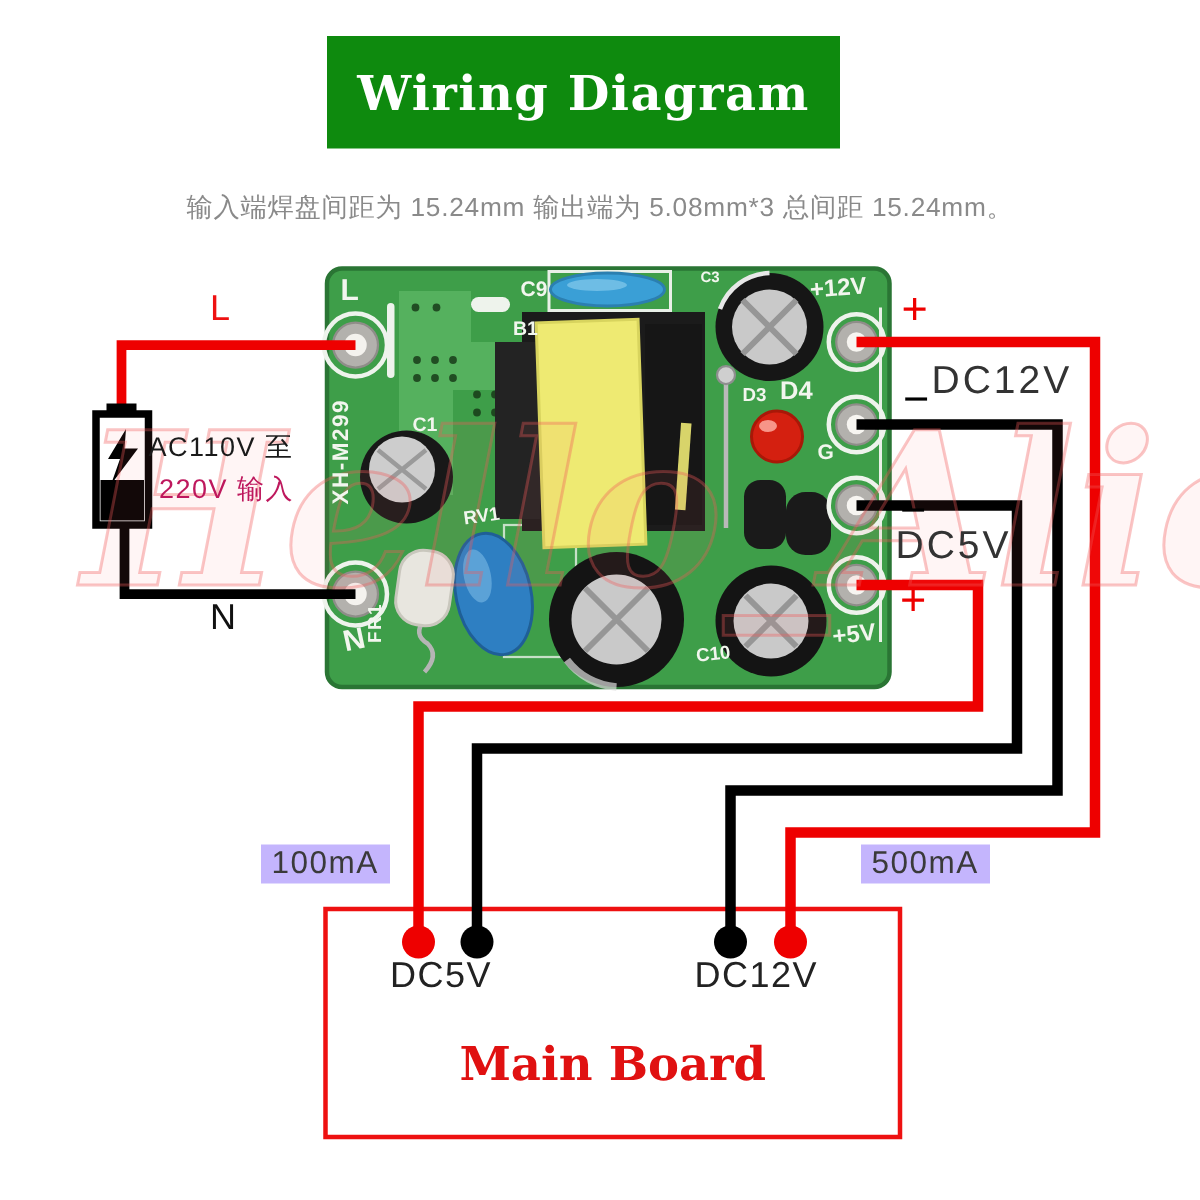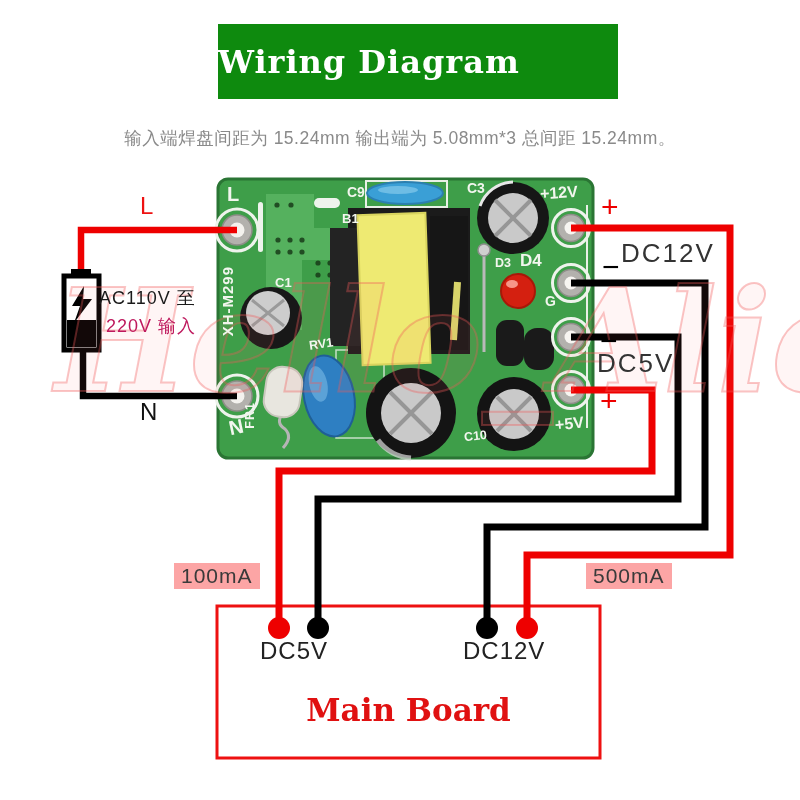--- a/index.html
+++ b/index.html
@@ -1,22 +1,22 @@
 <!DOCTYPE html>
 <html><head>
 <meta charset="utf-8">
 <style>
   html,body{margin:0;padding:0;background:#fff;}
   .stage{position:relative;width:800px;height:800px;background:#fff;overflow:hidden;
          font-family:"Liberation Sans",sans-serif;}
   .abs{position:absolute;}
 
   
-  .banner{left:218px;top:24px;width:400px;height:75px;background:#0e8a0e;
-          display:flex;align-items:center;justify-content:flex-start;}
+  .banner{left:218px;top:24px;width:342px;height:75px;background:#0e8a0e;
+          display:flex;align-items:center;justify-content:center;}
   .banner-title{color:#fff;font-family:"DejaVu Serif",serif;font-weight:bold;
                 font-size:32px;letter-spacing:1px;}
 
   
   .subtitle{left:0;top:126px;width:800px;text-align:center;color:#8a8a8a;
             font-size:17.5px;letter-spacing:.5px;}
 
   
   .watermark{left:55px;top:258px;font-family:"DejaVu Serif",serif;font-style:italic;
              font-weight:bold;font-size:142px;white-space:nowrap;color:rgba(255,110,110,0.07);
@@ -29,39 +29,39 @@
   .ac1{left:99px;top:286px;font-size:18px;color:#1a1a1a;letter-spacing:1px;}
   .ac2{left:106px;top:314px;font-size:18px;color:#be185d;letter-spacing:1px;}
 
   .plus12{left:601px;top:190px;font-size:30px;color:#ee0000;}
   .minus12{left:602px;top:250px;font-size:30px;color:#000;}
   .dc12v{left:621px;top:238px;font-size:26px;color:#333;letter-spacing:2px;}
   .minus5{left:600px;top:324px;font-size:30px;color:#000;}
   .dc5v{left:597px;top:348px;font-size:26px;color:#333;letter-spacing:2px;}
   .plus5{left:600px;top:384px;font-size:30px;color:#ee0000;}
 
-  .cur{font-size:21px;color:#3a3a3a;letter-spacing:1px;background:#fca5a5;padding:1px 7px;}
+  .cur{font-size:21px;color:#3a3a3a;letter-spacing:1px;background:#c4b5fd;padding:1px 7px;}
   .cur100{left:174px;top:563px;}
-  .cur500{left:586px;top:563px;}
+  .cur500{left:574px;top:563px;}
 
   .mb-dc5v{left:260px;top:637px;font-size:24px;color:#222;letter-spacing:1px;}
   .mb-dc12v{left:463px;top:637px;font-size:24px;color:#222;letter-spacing:1px;}
   .mb-title{left:217px;top:692px;width:383px;text-align:center;color:#e01111;
             font-family:"DejaVu Serif",serif;font-weight:bold;font-size:31px;}
 
   
   .sk{color:#f2f6ee;font-weight:bold;white-space:nowrap;}
   .sk-l{left:227px;top:183px;font-size:20px;}
   .sk-n{left:229px;top:416px;font-size:20px;transform:rotate(-12deg);}
   .sk-vert{writing-mode:vertical-rl;transform:rotate(180deg);letter-spacing:1px;}
   .sk-model{left:219px;top:266px;font-size:15px;}
   .sk-c1{left:275px;top:275px;font-size:13px;}
   .sk-c9{left:347px;top:184px;font-size:14px;}
   .sk-b1{left:330px;top:211px;font-size:13px;margin-left:12px;}
-  .sk-c3{left:467px;top:180px;font-size:14px;text-align:right;}
+  .sk-c3{left:467px;top:180px;font-size:10px;text-align:right;}
   .sk-v12{left:540px;top:184px;font-size:16px;transform:rotate(-4deg);}
   .sk-d3{left:495px;top:256px;font-size:12.5px;}
   .sk-d4{left:520px;top:251px;font-size:17px;}
   .sk-g{left:545px;top:293px;font-size:14px;}
   .sk-rv1{left:309px;top:337px;font-size:12.5px;transform:rotate(-8deg);}
   .sk-fr1{left:243px;top:402px;font-size:12.5px;}
   .sk-c10{left:464px;top:429px;font-size:12.5px;transform:rotate(-6deg);}
   .sk-v5{left:555px;top:415px;font-size:16px;transform:rotate(-6deg);}
 </style>
 </head>

